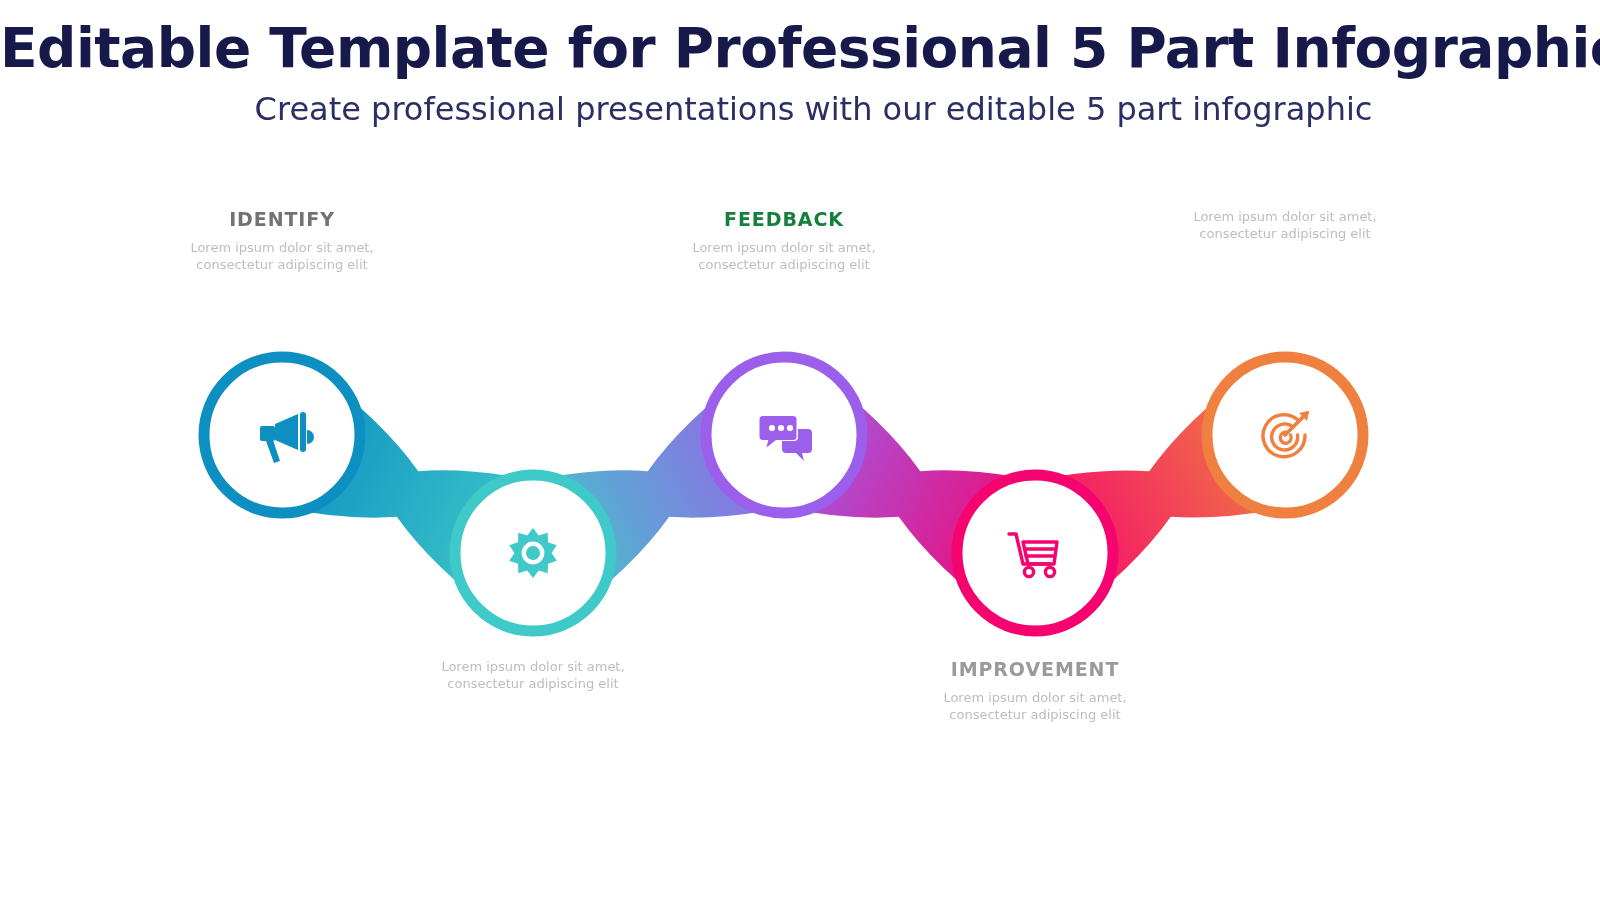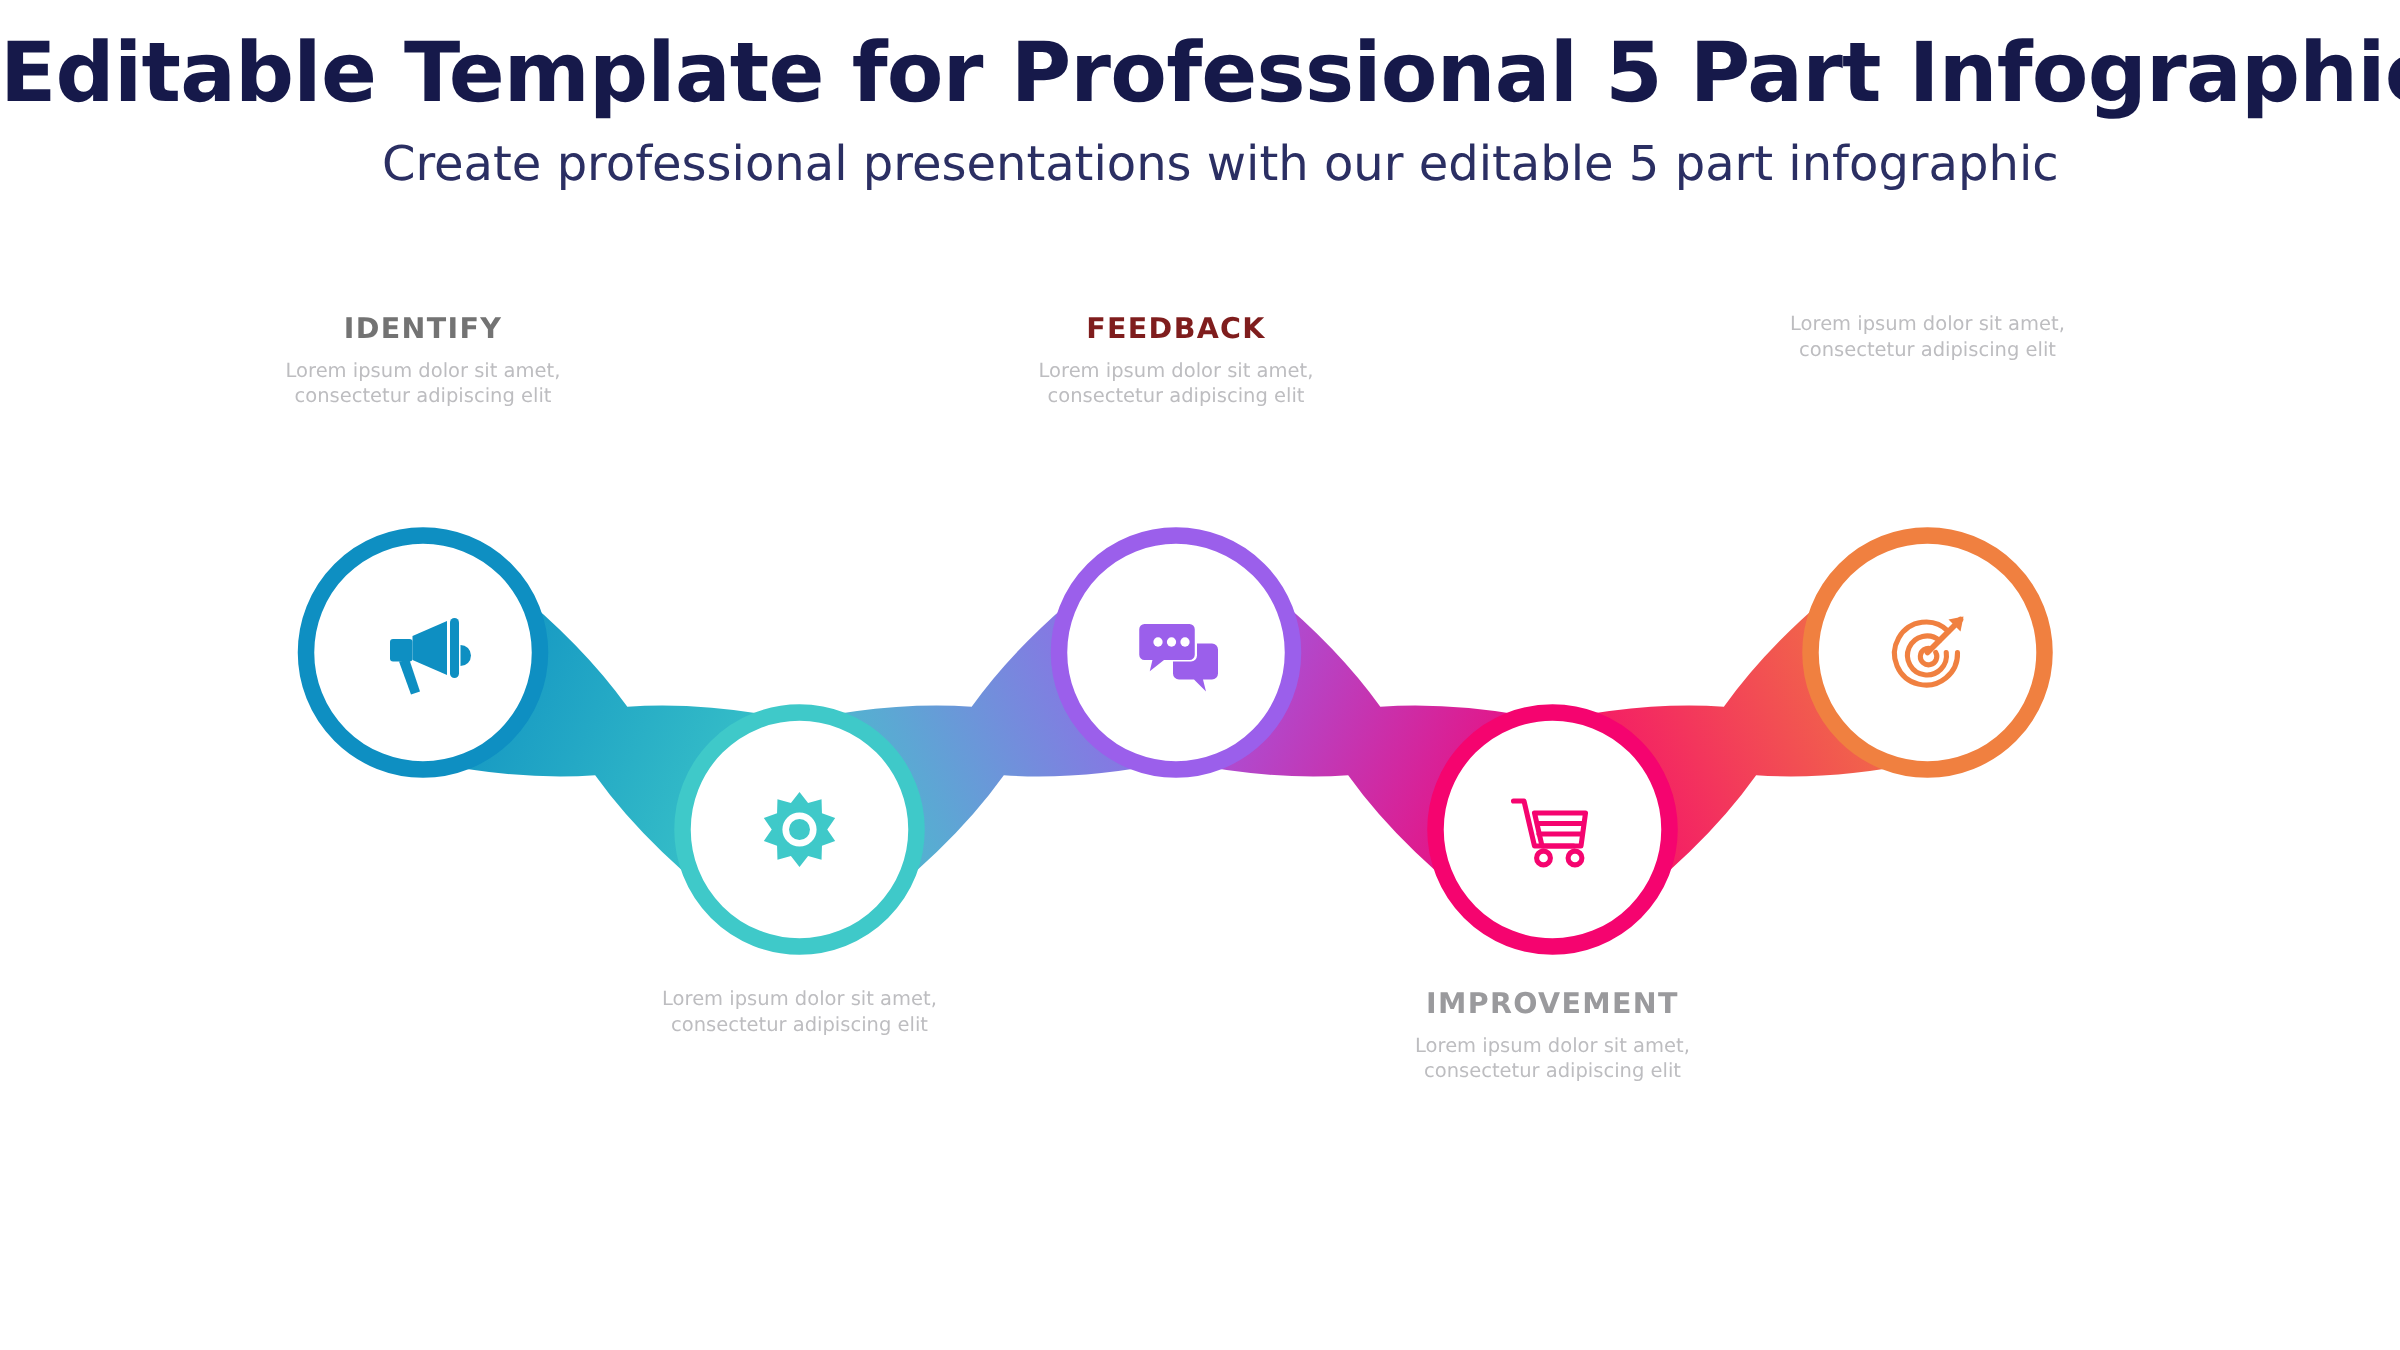--- a/index.html
+++ b/index.html
@@ -186,21 +186,21 @@
 
   <div id="labels-layer">
       <div class="node-text" style="left: 122px; top: 208px;">
         <p class="node-label" style="color: #737373;">IDENTIFY</p>
         <p class="node-desc" style="color: rgb(189, 189, 192);">Lorem ipsum dolor sit amet,<br>consectetur adipiscing elit</p>
       </div>
       <div class="node-text" style="left: 373px; top: 658px;">
         <p class="node-desc" style="color: rgb(189, 189, 192);">Lorem ipsum dolor sit amet,<br>consectetur adipiscing elit</p>
       </div>
       <div class="node-text" style="left: 624px; top: 208px;">
-        <p class="node-label" style="color: #7f1d1d;">FEEDBACK</p>
+        <p class="node-label" style="color: #15803d;">FEEDBACK</p>
         <p class="node-desc" style="color: rgb(189, 189, 192);">Lorem ipsum dolor sit amet,<br>consectetur adipiscing elit</p>
       </div>
       <div class="node-text" style="left: 875px; top: 658px;">
         <p class="node-label" style="color: rgb(154, 154, 157);">IMPROVEMENT</p>
         <p class="node-desc" style="color: rgb(189, 189, 192);">Lorem ipsum dolor sit amet,<br>consectetur adipiscing elit</p>
       </div>
       <div class="node-text" style="left: 1125px; top: 208px;">
         <p class="node-desc" style="color: rgb(189, 189, 192);">Lorem ipsum dolor sit amet,<br>consectetur adipiscing elit</p>
       </div>
     </div>

